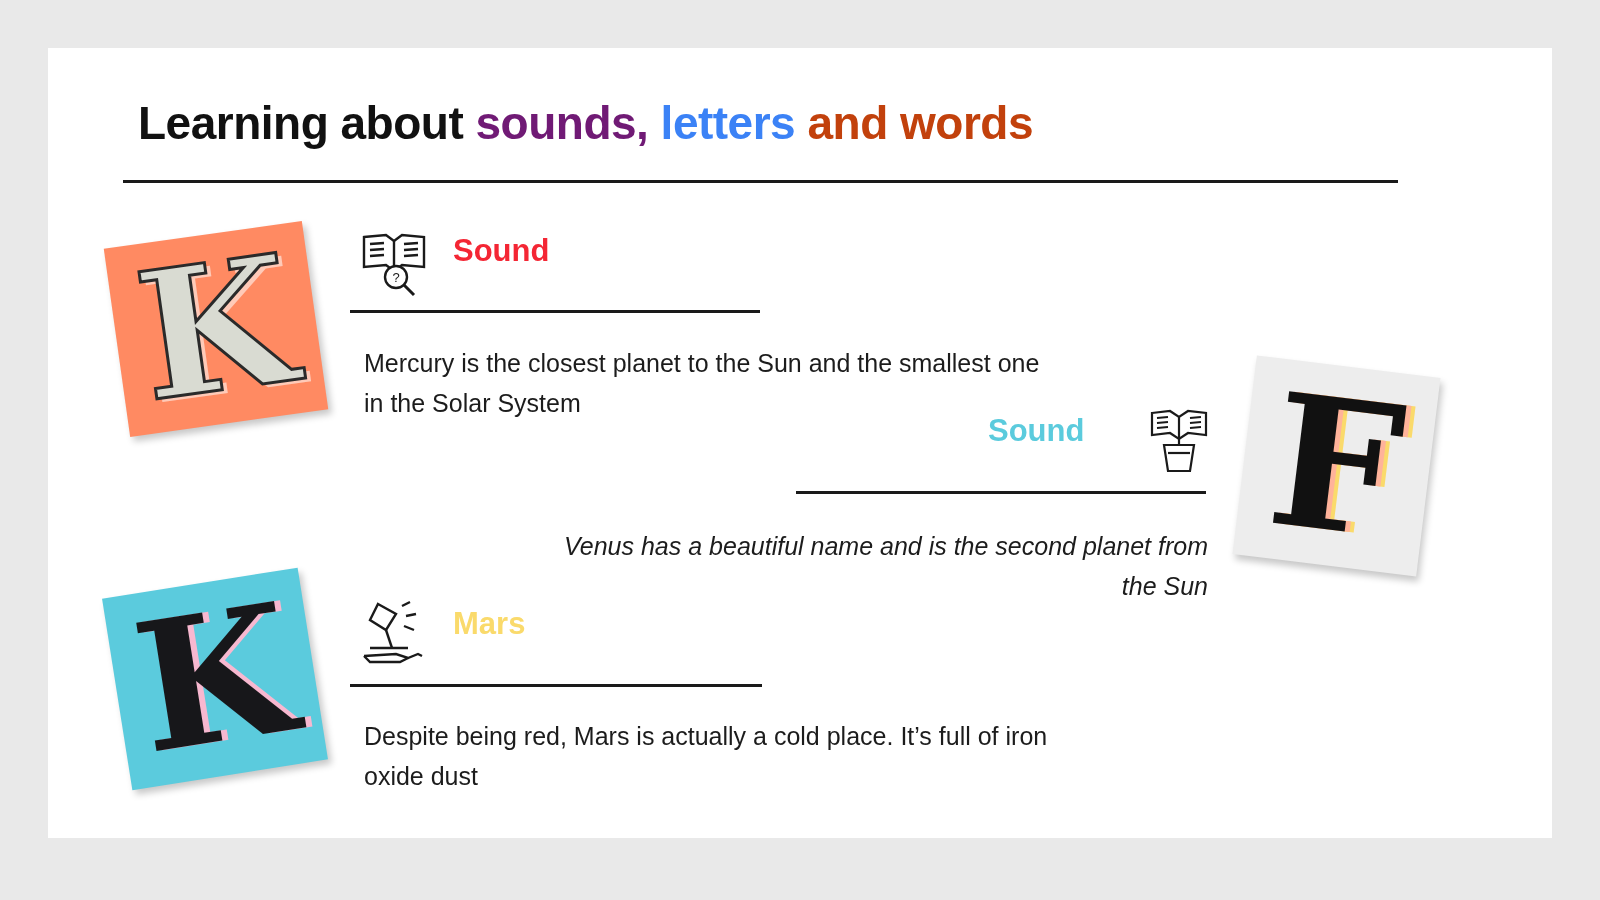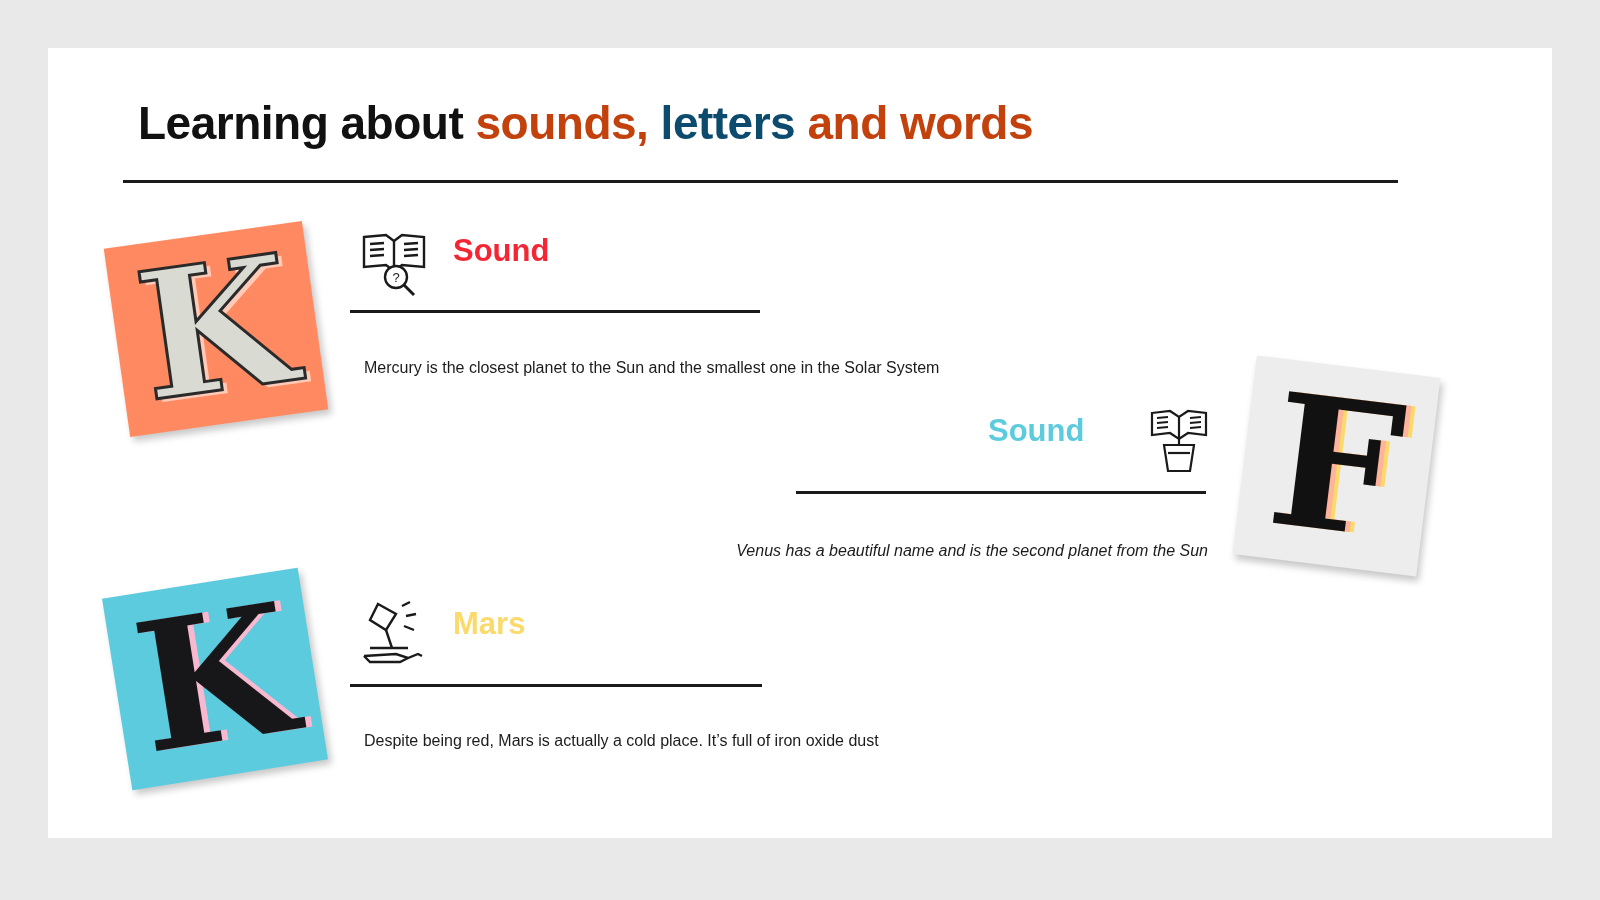--- a/index.html
+++ b/index.html
@@ -31,22 +31,22 @@
     width: 1340px;
   }
   .title {
     font-size: 46px;
     font-weight: bold;
     letter-spacing: -0.5px;
     white-space: nowrap;
     line-height: 1.1;
   }
   .title .seg-dark { color: #111111; }
-  .title .seg-red { color: #c2410c; text-align: center; }
-  .title .seg-blue { color: #0c4a6e; }
+  .title .seg-red { color: #701a75; text-align: center; }
+  .title .seg-blue { color: #3b82f6; }
   .title .seg-yellow { color: #c2410c; }
 
   .title-rule {
     position: absolute;
     left: 75px;
     top: 132px;
     width: 1275px;
     height: 3px;
     background: #1a1a1a;
   }
@@ -58,24 +58,23 @@
     font-weight: bold;
     white-space: nowrap;
   }
   .section-rule {
     position: absolute;
     height: 3px;
     background: #1a1a1a;
   }
   .section-body {
     position: absolute;
-    font-size: 16px;
+    font-size: 25px;
     color: #1c1c1c;
     line-height: 1.6;
-    margin-top: 12px;
   }
 
   
   .sound-heading { left: 405px; top: 185px; color: #f42634; text-align: center; }
   .sound-rule { left: 302px; top: 262px; width: 410px; }
   .sound-body { left: 316px; top: 295px; width: 700px; }
 
   
   .letter-heading { left: 940px; top: 365px; color: #5bcbdd; }
   .letter-rule { left: 748px; top: 443px; width: 410px; }

